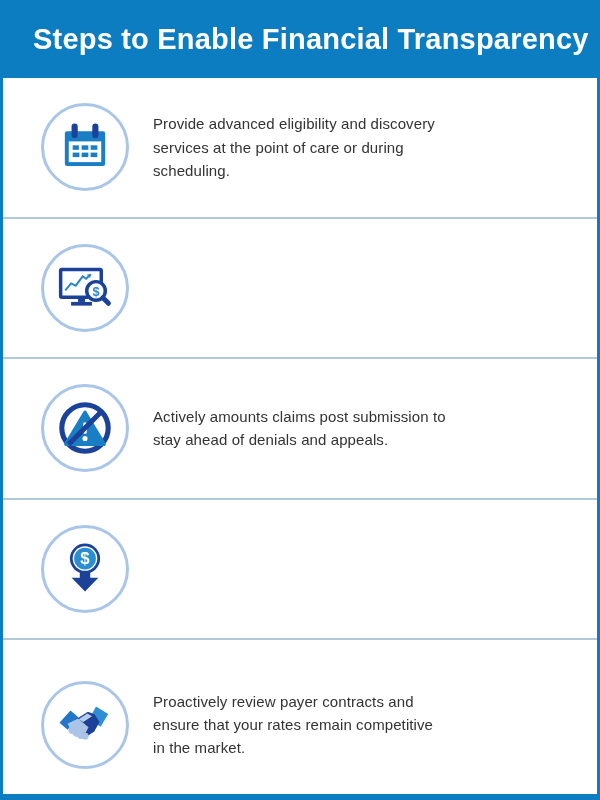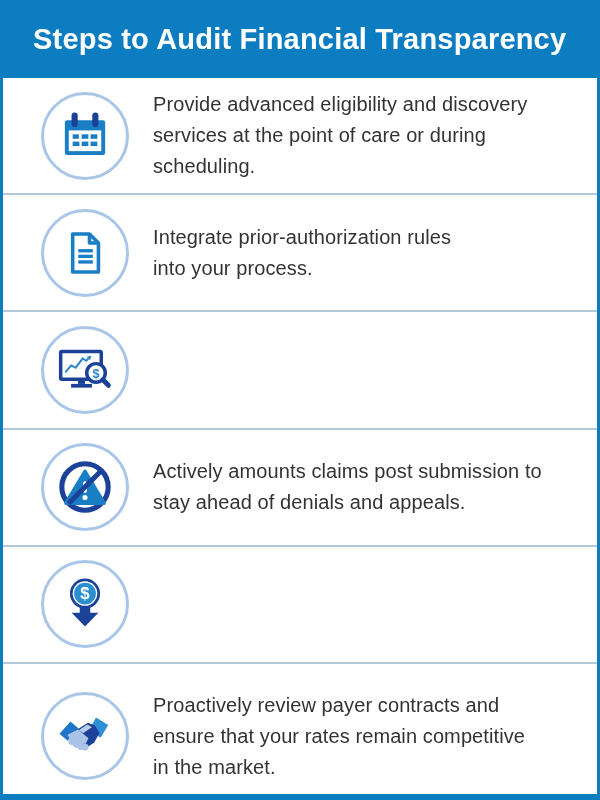--- a/index.html
+++ b/index.html
@@ -55,40 +55,40 @@
     flex: 0 0 auto;
     display: flex;
     align-items: center;
     justify-content: center;
     background: #ffffff;
   }
   .icon-circle svg { display: block; }
 
   .step-text {
     margin-left: 24px;
-    font-size: 20px;
+    font-size: 15px;
     line-height: 1.55;
     color: #333333;
     white-space: pre-line;
     letter-spacing: 0.1px;
   }
 
   .bottom-bar {
     height: 6px;
     background: #0d7dc2;
     flex: 0 0 auto;
   }
 </style>
 </head>
 <body>
 
 <div class="page">
 
   <div class="header">
-    <h1>Steps to Audit Financial Transparency</h1>
+    <h1>Steps to Enable Financial Transparency</h1>
   </div>
 
   <div class="steps">
 
     <div class="step-row">
       <div class="icon-circle">
         <svg width="56" height="56" viewBox="0 0 50 50">
           <rect x="7" y="11" width="36" height="31" rx="2" fill="#1a7ec5"></rect>
           <rect x="10.5" y="20" width="29" height="18.5" fill="#ffffff"></rect>
           <rect x="13" y="4" width="5.5" height="13" rx="2.75" fill="#1b4298"></rect>
@@ -101,35 +101,20 @@
             <rect x="22" y="30" width="6" height="4"></rect>
             <rect x="30" y="30" width="6" height="4"></rect>
           </g>
         </svg>
       </div>
       <div class="step-text">Provide advanced eligibility and discovery
 services at the point of care or during
 scheduling.</div>
     </div>
 
-    <div class="step-row">
-      <div class="icon-circle">
-        <svg width="56" height="56" viewBox="0 0 50 50">
-          <path d="M14 8 L29 8 L37 16 L37 42 L14 42 Z" fill="#ffffff" stroke="#1a7ec5" stroke-width="3.2" stroke-linejoin="round"></path>
-          <path d="M29 8 L29 16 L37 16" fill="none" stroke="#1a7ec5" stroke-width="3.2" stroke-linejoin="round"></path>
-          <g stroke="#1a7ec5" stroke-width="3">
-            <line x1="19" y1="23" x2="32" y2="23"></line>
-            <line x1="19" y1="28" x2="32" y2="28"></line>
-            <line x1="19" y1="33" x2="32" y2="33"></line>
-          </g>
-        </svg>
-      </div>
-      <div class="step-text">Integrate prior-authorization rules
-into your process.</div>
-    </div>
 
     <div class="step-row">
       <div class="icon-circle">
         <svg width="58" height="58" viewBox="0 0 50 50">
           <rect x="4" y="9" width="35" height="24" rx="1" fill="#ffffff" stroke="#1b4298" stroke-width="3"></rect>
           <polyline points="8,27 13,21 17,23 23,15 26,17 30,13" fill="none" stroke="#2a85cc" stroke-width="1.7"></polyline>
           <polygon points="30,13 26.5,13.5 29.5,16.5" fill="#2a85cc"></polygon>
           <rect x="19" y="33" width="6" height="4" fill="#1b4298"></rect>
           <rect x="13" y="37" width="18" height="3.2" fill="#1b4298"></rect>
           <circle cx="34.5" cy="27.5" r="8" fill="#ffffff" stroke="#1b4298" stroke-width="3"></circle>

